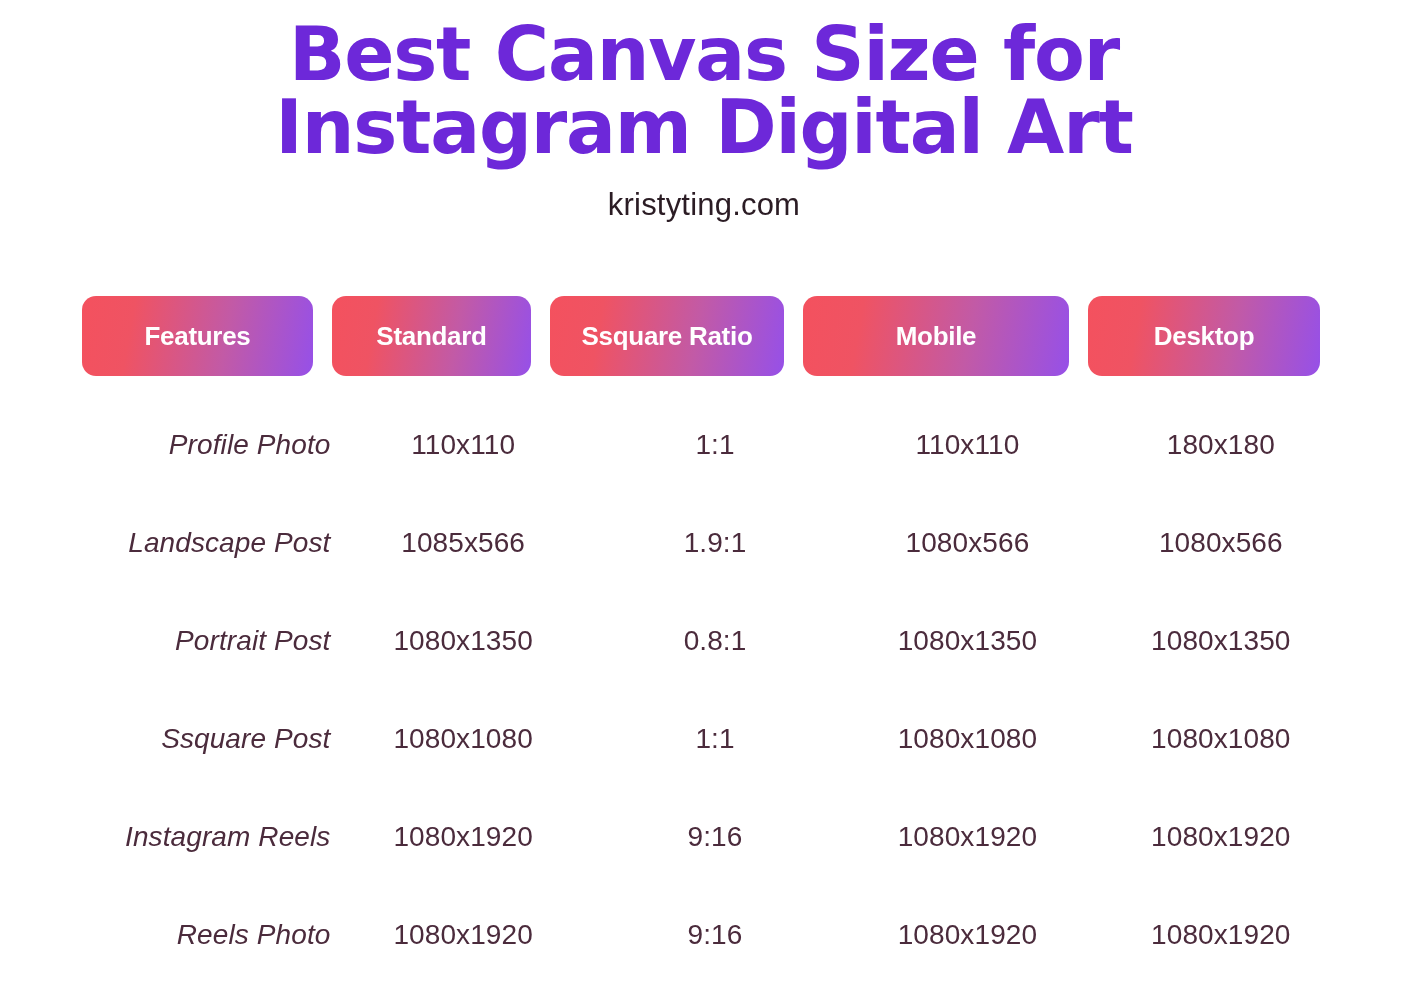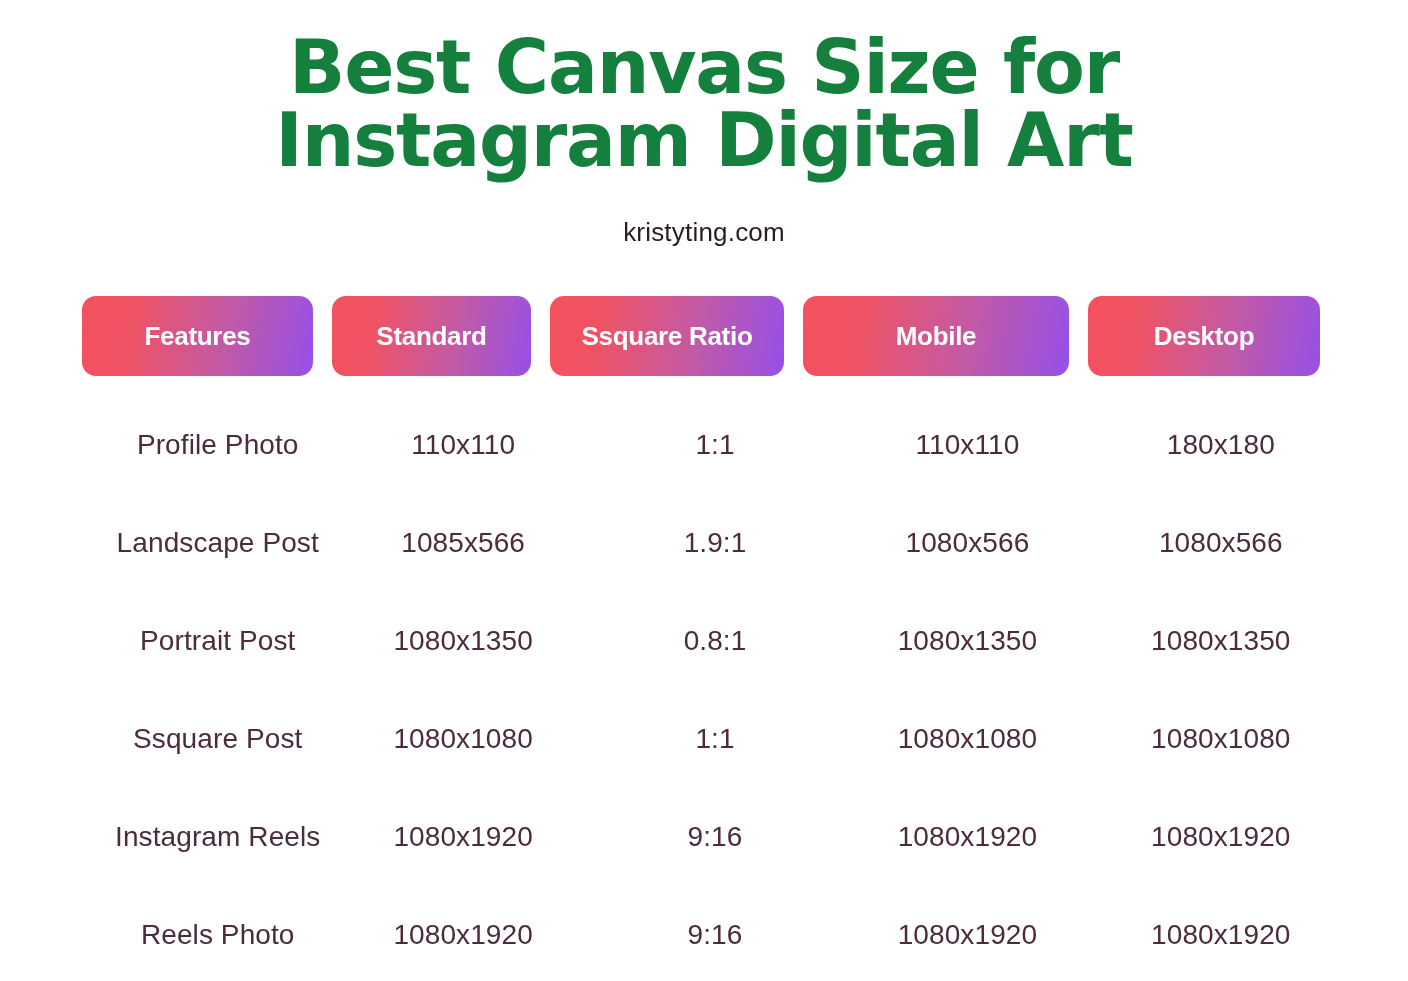--- a/index.html
+++ b/index.html
@@ -27,33 +27,33 @@
     width: 100%;
     text-align: center;
     padding-top: 18px;
   }
   .main-title {
     font-family: "DejaVu Sans", sans-serif;
     font-weight: bold;
     font-size: 74px;
     line-height: 0.98;
     letter-spacing: -1.2px;
-    color: #15803d;
-    margin: 13px auto;
+    color: #6d28d9;
+    margin: 0 auto;
     padding: 0 60px;
     max-width: 1180px;
   }
 
   .subtitle {
     text-align: center;
     font-family: "Liberation Sans", sans-serif;
-    font-size: 26px;
+    font-size: 31px;
     font-weight: 400;
     color: #2b1c24;
-    margin-top: 41px;
+    margin-top: 24px;
     letter-spacing: 0.2px;
   }
 
   
   .header-row {
     position: absolute;
     top: 296px;
     left: 82px;
     width: 1256px;
     display: flex;
@@ -99,22 +99,23 @@
     font-family: "Liberation Sans", sans-serif;
     font-weight: 400;
     font-size: 28px;
     color: #4b2b3c;
     box-sizing: border-box;
     letter-spacing: 0.1px;
   }
   .cell.feature {
     width: 250px;
     padding-left: 23px;
-    text-align: center;
+    text-align: right;
     line-height: 1.32;
+    font-style: italic;
   }
   .cell.value {
     text-align: center;
   }
   .cell.v-standard { width: 235px; margin-left: 16px; }
   .cell.v-ratio    { width: 234px; margin-left: 19px; }
   .cell.v-mobile   { width: 236px; margin-left: 19px; }
   .cell.v-desktop  { width: 236px; margin-left: 19px; }
 
   .row-h-single { height: 98px; }

